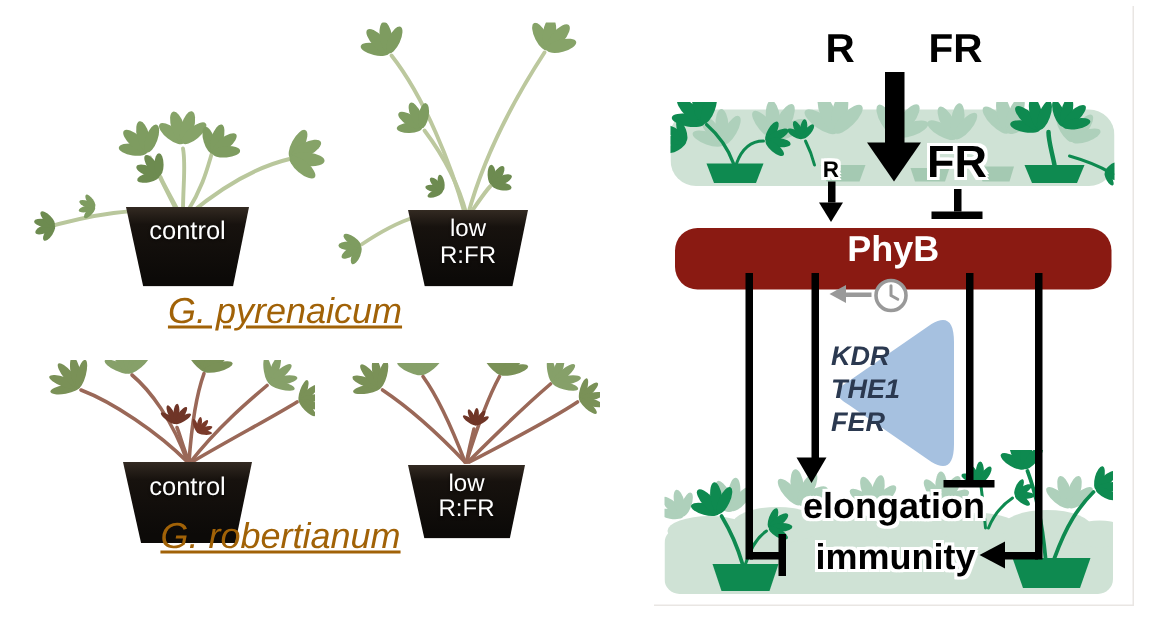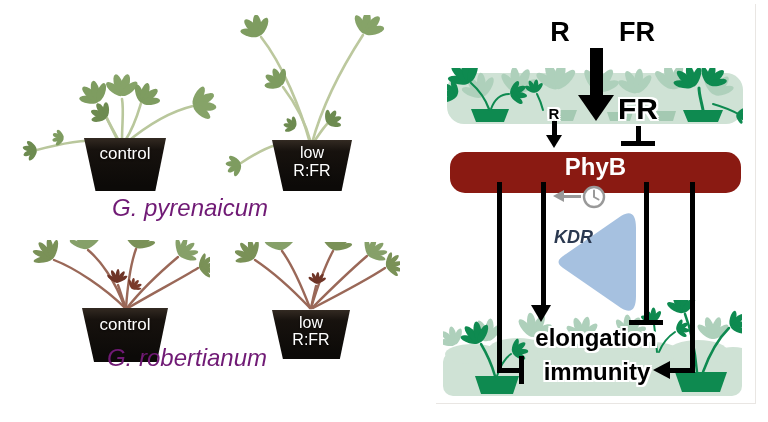--- a/index.html
+++ b/index.html
@@ -9,21 +9,21 @@
   
   .plant-svg { position:absolute; z-index:1; }
   .pot { position:absolute; z-index:2; color:#fff; font-weight:normal; text-align:center;
          background:linear-gradient(#332a22, #17120e 22%, #0c0a08 90%);
          clip-path:polygon(0 0, 100% 0, 87% 100%, 14% 100%); }
   .pot .pot-label { display:block; text-shadow:0 1px 2px rgba(0,0,0,.6); }
   #pot-a { left:84px; top:138px; width:82px; height:53px; font-size:17px; padding-top:6px; }
   #pot-b { left:272px; top:140px; width:80px; height:51px; font-size:16px; line-height:18px; padding-top:4px; }
   #pot-c { left:82px;  top:308px; width:86px; height:54px; font-size:17px; padding-top:7px; }
   #pot-d { left:272px; top:310px; width:78px; height:49px; font-size:16px; line-height:17px; padding-top:4px; }
-  .species { position:absolute; z-index:3; font-style:italic; font-size:24px; color:#701a75; text-align:center; }
+  .species { position:absolute; z-index:3; font-style:italic; font-size:24px; color:#a16207; text-align:center;text-decoration:underline; }
   #species-1 { left:60px; top:194px; width:260px; }
   #species-2 { left:57px; top:344px; width:260px; }
 
   
   .diagram { position:absolute; left:436px; top:4px; width:320px; height:400px;
              border-right:1px solid #e9e6e3; border-bottom:1px solid #e9e6e3; }
   .diagram > * { position:absolute; }
   .canopy-svg { z-index:1; }
   #canopy-top { left:11px; top:64px; }
   #canopy-bottom { left:7px; top:296px; }
@@ -289,20 +289,22 @@
       <path d="M13,13 L13,6.5 M13,13 L17.5,15.5" stroke="#999" stroke-width="2" stroke-linecap="round" fill="none"></path>
     </svg>
     <div id="gray-arrow-shaft"></div>
     <div class="tri" id="gray-arrow-head"></div>
 
     <svg id="gene-triangle" width="88" height="114" viewBox="0 0 88 114">
       <path d="M82,24 C82,10 77,6 67,12 L12,50 C2,56 2,60 12,66 L67,104 C77,110 82,106 82,92 Z" fill="#a6c1e0"></path>
     </svg>
     <div id="gene-list">
       <div>KDR</div>
+      <div>THE1</div>
+      <div>FER</div>
     </div>
 
     <svg class="canopy-svg" id="canopy-bottom" width="299" height="98" viewBox="0 0 299 98">
       <defs>
         <g id="fanB">
           <ellipse cx="8" cy="0" rx="8.5" ry="3.2" transform="rotate(-50)"></ellipse>
           <ellipse cx="9" cy="0" rx="9" ry="3.4" transform="rotate(-17)"></ellipse>
           <ellipse cx="9" cy="0" rx="9" ry="3.4" transform="rotate(17)"></ellipse>
           <ellipse cx="8" cy="0" rx="8.5" ry="3.2" transform="rotate(50)"></ellipse>
         </g>

